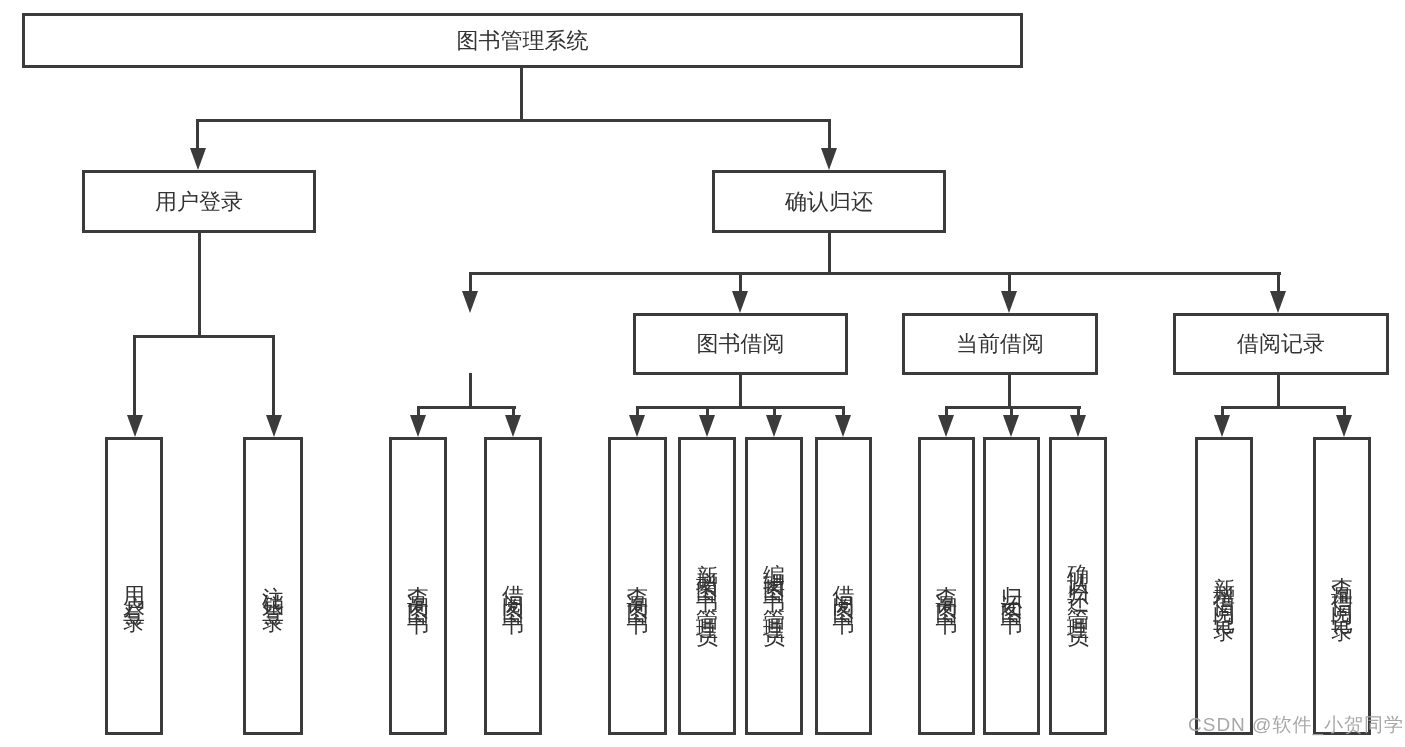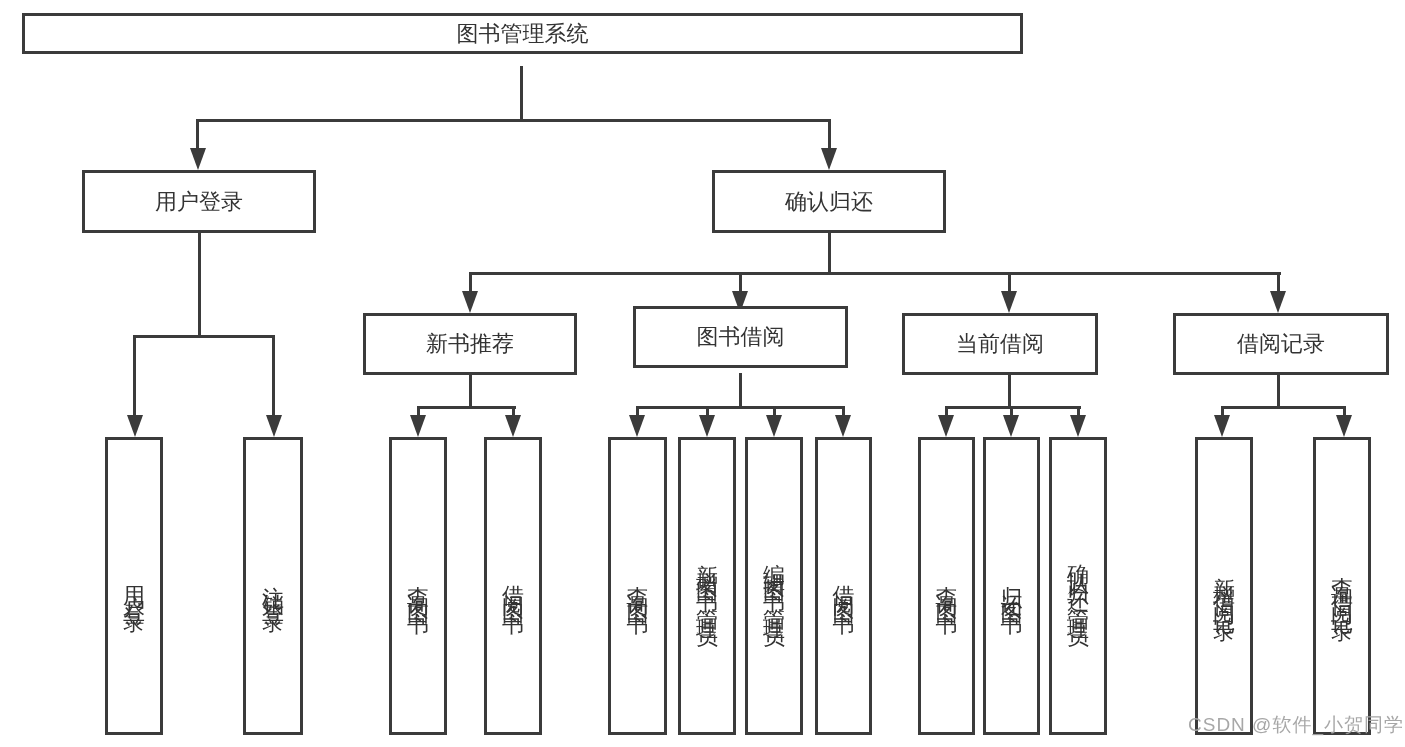--- a/index.html
+++ b/index.html
@@ -26,21 +26,21 @@
   #watermark{
     position:absolute;left:1188px;top:712px;font-size:19px;letter-spacing:1px;
     color:#a3a3a3;opacity:.95;z-index:3;white-space:nowrap;
   }
 </style>
 </head>
 <body>
 
 <div id="stage">
 
-  <div class="box" style="left:22px;top:13px;width:1001px;height:41px;">
+  <div class="box" style="left:22px;top:13px;width:1001px;height:55px;">
     <span>图书管理系统</span>
   </div>
 
   <div class="vl" style="left:520px;top:66px;height:55px;"></div>
   <div class="hl" style="left:196px;top:119px;width:635px;"></div>
   <div class="vl" style="left:196px;top:119px;height:31px;"></div>
   <div class="ah" style="left:190px;top:148px;"></div>
   <div class="vl" style="left:828px;top:119px;height:31px;"></div>
   <div class="ah" style="left:821px;top:148px;"></div>
 
@@ -62,24 +62,21 @@
   <div class="hl" style="left:469px;top:272px;width:812px;"></div>
   <div class="vl" style="left:469px;top:272px;height:21px;"></div>
   <div class="ah" style="left:462px;top:291px;"></div>
   <div class="vl" style="left:739px;top:272px;height:21px;"></div>
   <div class="ah" style="left:732px;top:291px;"></div>
   <div class="vl" style="left:1008px;top:272px;height:21px;"></div>
   <div class="ah" style="left:1001px;top:291px;"></div>
   <div class="vl" style="left:1277px;top:272px;height:21px;"></div>
   <div class="ah" style="left:1270px;top:291px;"></div>
 
-  <div class="box" style="left:363px;top:313px;width:214px;height:62px;">
-    <span>新书推荐</span>
-  </div>
-  <div class="box" style="left:633px;top:306px;width:215px;height:62px;">
+  <div class="box" style="left:633px;top:313px;width:215px;height:62px;">
     <span>图书借阅</span>
   </div>
   <div class="box" style="left:902px;top:313px;width:196px;height:62px;">
     <span>当前借阅</span>
   </div>
   <div class="box" style="left:1173px;top:313px;width:216px;height:62px;">
     <span>借阅记录</span>
   </div>
 
   <div class="vl" style="left:469px;top:373px;height:35px;"></div>

